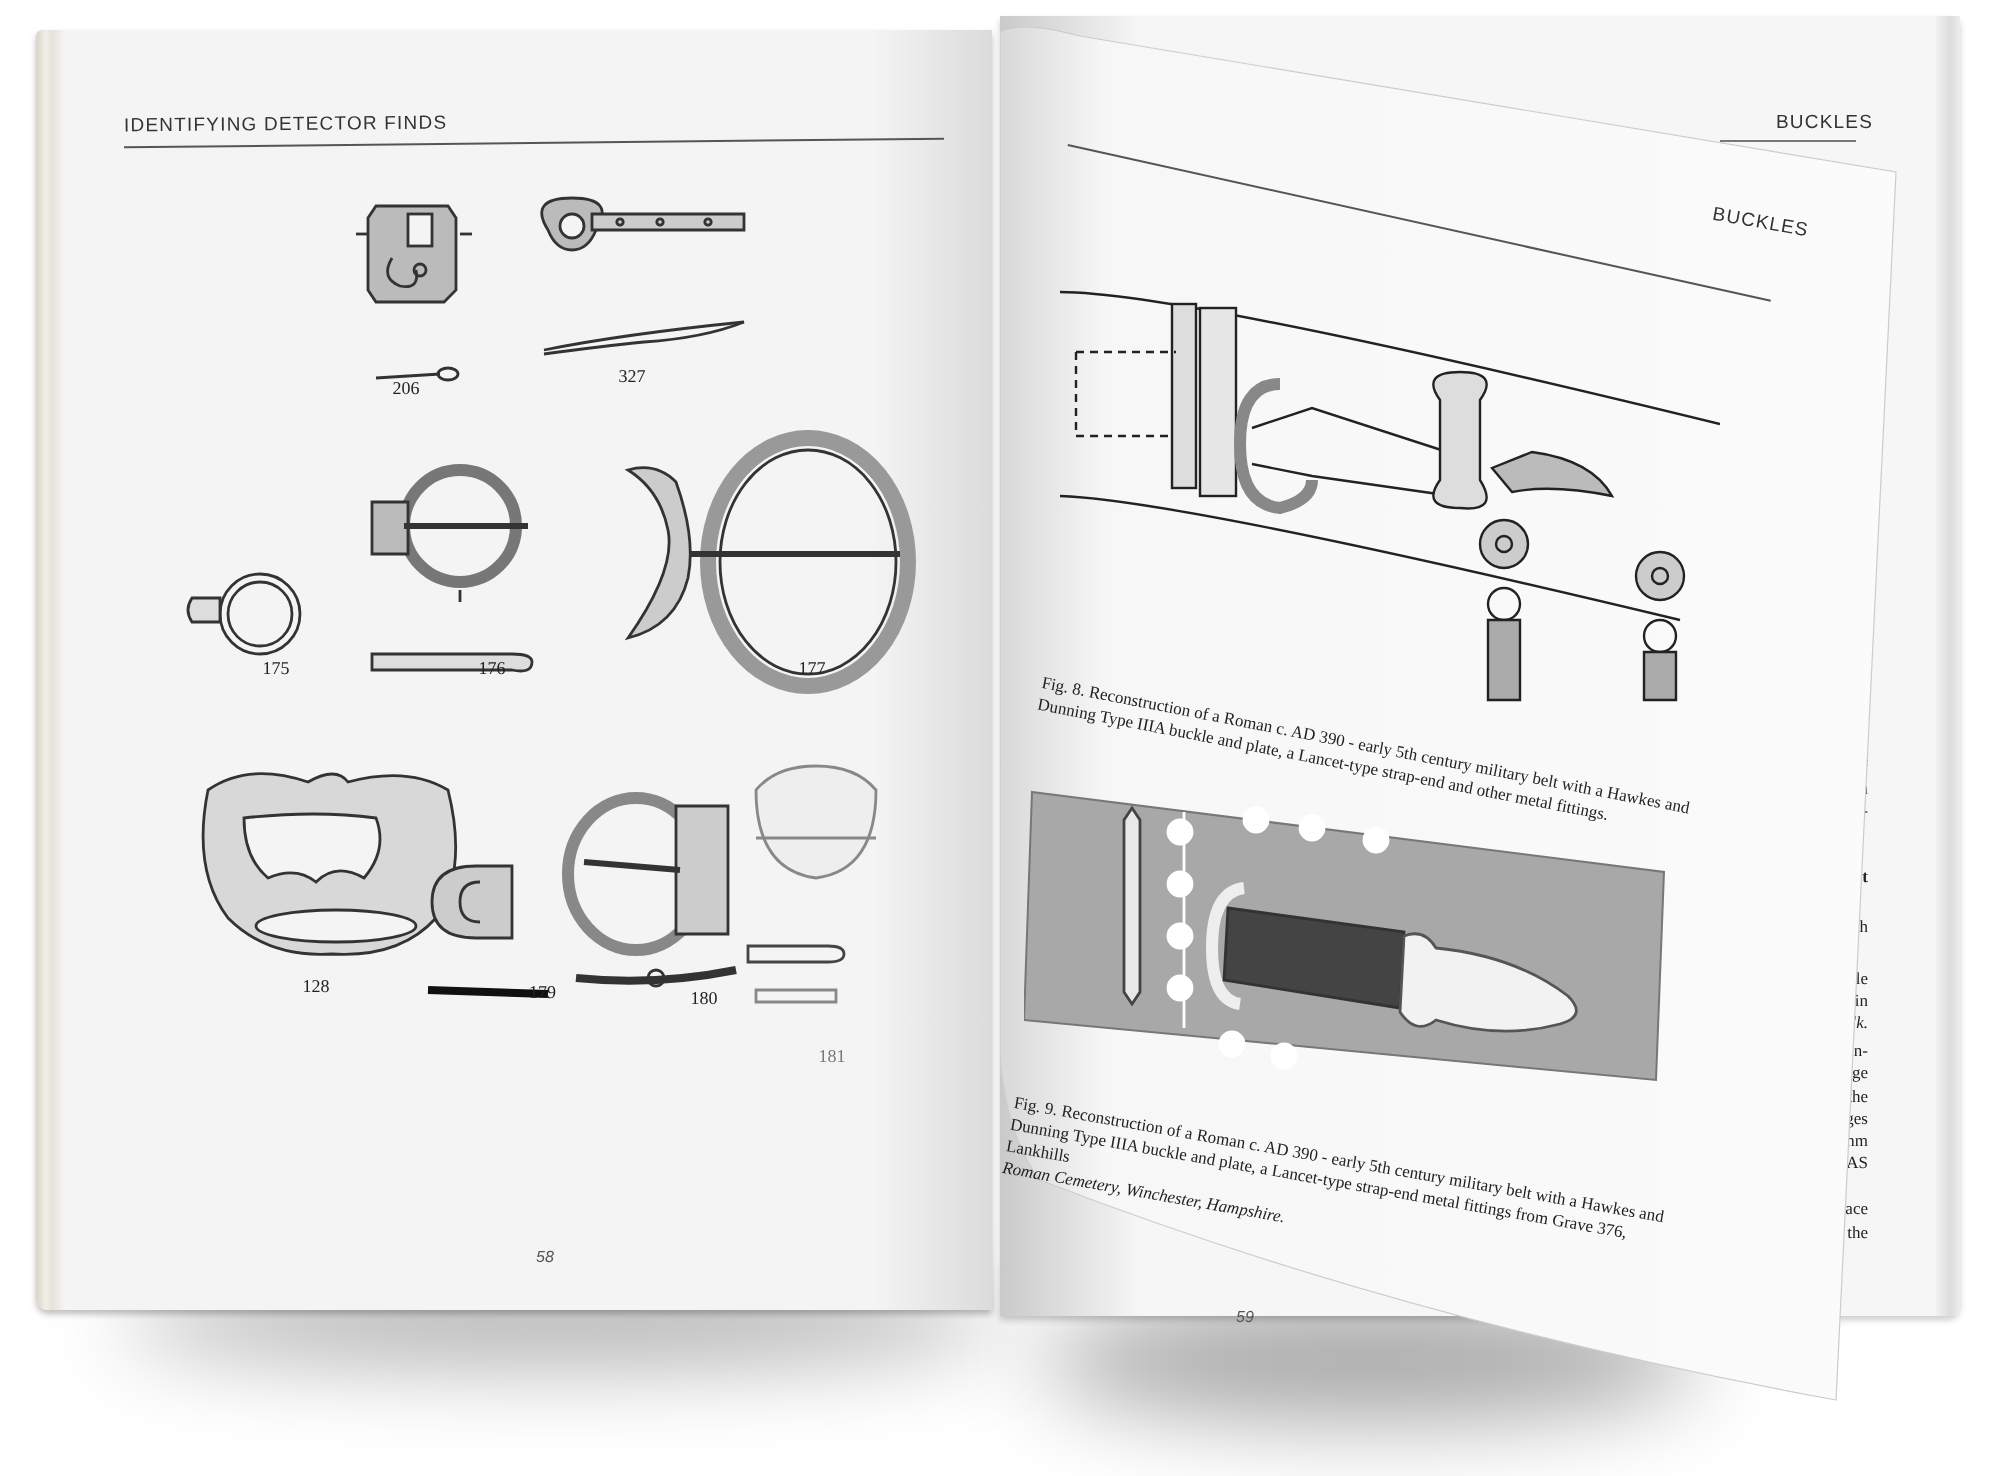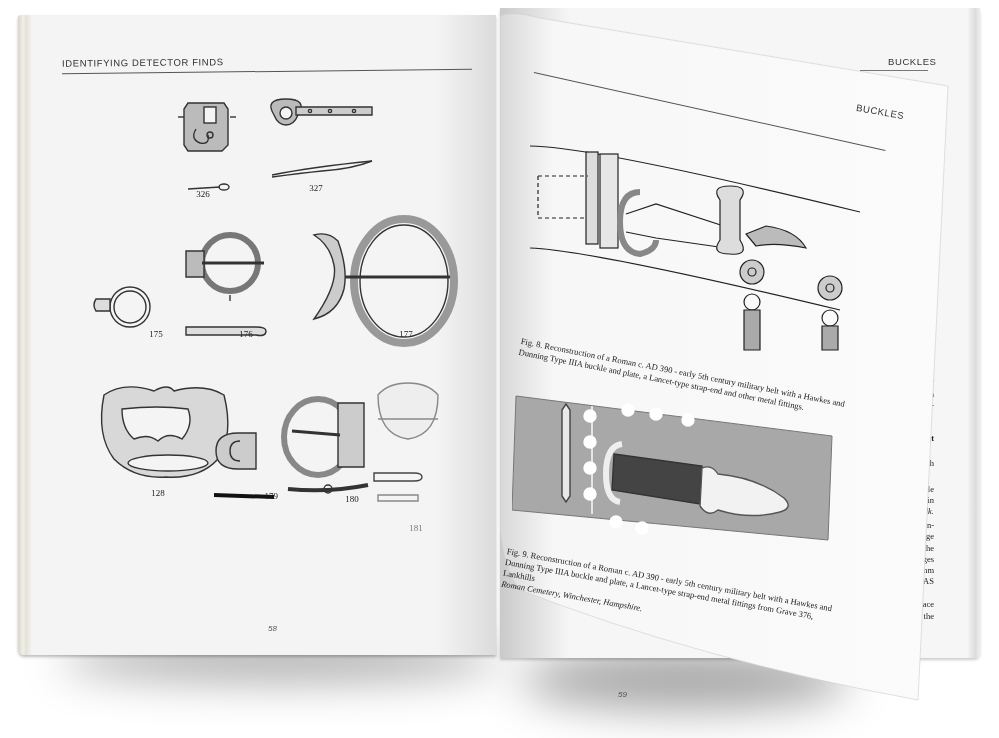--- a/index.html
+++ b/index.html
@@ -145,23 +145,23 @@
 
       <g stroke="#888">
         <path d="M300 310 q0 40 30 44 q30 -4 30 -44 q-10 -12 -30 -12 q-20 0 -30 12z" fill="#eee"></path>
         <line x1="300" y1="334" x2="360" y2="334"></line>
         <path d="M296 388 h40 q8 0 8 4 q0 4 -8 4 h-40z" stroke="#444"></path>
         <path d="M300 410 h40 v6 h-40z"></path>
       </g>
     </g>
   </svg>
 
-  <div class="abs fignum" style="left:165px;top:174px;">326</div>
+  <div class="abs fignum" style="left:165px;top:174px;">206</div>
   <div class="abs fignum" style="left:278px;top:168px;">327</div>
-  <div class="abs fignum" style="left:118px;top:314px;">175</div>
+  <div class="abs fignum" style="left:100px;top:314px;">175</div>
   <div class="abs fignum" style="left:208px;top:314px;">176</div>
   <div class="abs fignum" style="left:368px;top:314px;">177</div>
   <div class="abs fignum" style="left:120px;top:473px;">128</div>
   <div class="abs fignum" style="left:220px;top:476px;text-align:right;">179</div>
   <div class="abs fignum" style="left:314px;top:479px;">180</div>
   <div class="abs fignum" style="left:378px;top:480px;color:#777;margin-top:28px;">181</div>
 
   <div class="abs pagenum" style="left:250px;top:609px;font-style:italic;">58</div>
 </div>
 
@@ -227,14 +227,14 @@
       <path d="M190 78 q10 -4 16 6 q40 4 66 24 q10 10 -4 14 q-30 8 -62 -2 q-10 8 -18 -4z" fill="#f2f2f2" stroke="#555"></path>
     </g>
   </svg>
 
   <div class="abs caption" style="left:8px;top:536px;width:330px;transform:rotate(10deg);transform-origin:0 0;">
     <div>Fig. 9. Reconstruction of a Roman c. AD 390 - early 5th century military belt with a Hawkes and</div>
     <div>Dunning Type IIIA buckle and plate, a Lancet-type strap-end metal fittings from Grave 376, Lankhills</div>
     <div style="font-style:italic;">Roman Cemetery, Winchester, Hampshire.</div>
   </div>
 
-  <div class="abs pagenum" style="left:118px;top:644px;font-style:italic;margin-top:36px;">59</div>
+  <div class="abs pagenum" style="left:118px;top:644px;font-style:italic;">59</div>
 </div>
 
 </body></html>

